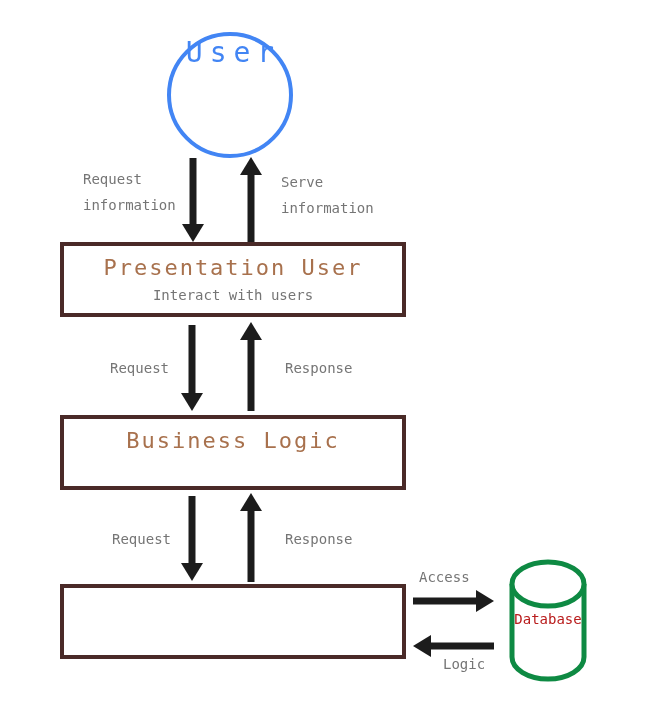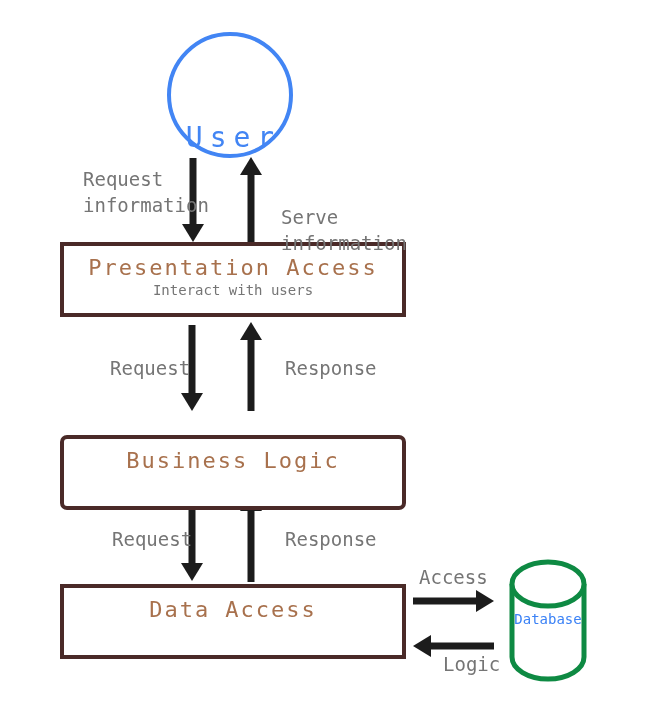--- a/index.html
+++ b/index.html
@@ -30,77 +30,78 @@
   .arrow-head  { fill: var(--arrow); stroke: none; }
   .cyl-stroke  { stroke: var(--green); stroke-width: 5; fill: none; }
   .cyl-top     { stroke: var(--green); stroke-width: 5; fill: var(--bg); }
 
   .user-circle {
     position: absolute;
     left: 167px; top: 32px;
     width: 126px; height: 126px;
     border: 4px solid var(--blue);
     border-radius: 50%;
-    display: flex; align-items: flex-end; justify-content: center;
+    display: flex; align-items: flex-start; justify-content: center;
   }
   .user-label {
     color: var(--blue);
     font-size: 28px;
     letter-spacing: 7px;
     padding-left: 7px;
   }
 
   .layer-box {
     position: absolute;
     left: 60px;
     width: 346px; height: 75px;
     border: 4px solid var(--border-brown);
     background: var(--bg);
     text-align: center;
     padding-top: 9px;
   }
   .box-pres { top: 242px; }
-  .box-biz  { top: 435px; border-radius: 7px; }
+  .box-biz  { top: 415px; }
   .box-data { top: 584px; }
   .layer-title {
     display: block;
     color: var(--title-brown);
     font-size: 22px;
     letter-spacing: 2px;
     line-height: 26px;
   }
   .layer-subtitle {
     display: block;
     color: var(--muted);
     font-size: 14px;
     line-height: 18px;
+    margin-top: 5px;
   }
 
   .edge-label {
     position: absolute;
     color: var(--muted);
-    font-size: 19px;
+    font-size: 14px;
     line-height: 16px;
     white-space: pre-line;
   }
   .lbl-user-down { left: 83px;  top: 166px; line-height: 26px; }
-  .lbl-user-up   { left: 281px; top: 169px; line-height: 26px; margin-top: 35px; }
+  .lbl-user-up   { left: 281px; top: 169px; line-height: 26px; }
   .lbl-pres-down { left: 110px; top: 360px; }
   .lbl-pres-up   { left: 285px; top: 360px; }
   .lbl-biz-down  { left: 112px; top: 531px; }
   .lbl-biz-up    { left: 285px; top: 531px; }
   .lbl-queries   { left: 419px; top: 569px; }
   .lbl-data      { left: 443px; top: 656px; }
 
   .db-label {
     position: absolute;
     left: 510px; top: 611px;
     width: 76px;
     text-align: center;
-    color: #3b82f6;
+    color: #b91c1c;
     font-size: 14px;
   }
 </style>
 </head>
 <body>
 
 <div class="canvas">
 
   <svg class="layer-svg" viewBox="0 0 647 713" xmlns="http://www.w3.org/2000/svg">
 
@@ -148,30 +149,29 @@
       <path class="cyl-stroke" d="M 512 584 L 512 657 A 36 22 0 0 0 584 657 L 584 584"></path>
       <ellipse class="cyl-top" cx="548" cy="584" rx="36" ry="22"></ellipse>
     </g>
   </svg>
 
   <div class="user-circle">
     <span class="user-label">User</span>
   </div>
 
   <div class="layer-box box-pres">
-    <span class="layer-title">Presentation Access</span>
+    <span class="layer-title">Presentation User</span>
     <span class="layer-subtitle">Interact with users</span>
   </div>
 
   <div class="layer-box box-biz">
     <span class="layer-title">Business Logic</span>
   </div>
 
   <div class="layer-box box-data">
-    <span class="layer-title">Data Access</span>
   </div>
 
   <div class="edge-label lbl-user-down">Request
 information</div>
   <div class="edge-label lbl-user-up">Serve
 information</div>
   <div class="edge-label lbl-pres-down">Request</div>
   <div class="edge-label lbl-pres-up">Response</div>
   <div class="edge-label lbl-biz-down">Request</div>
   <div class="edge-label lbl-biz-up">Response</div>

